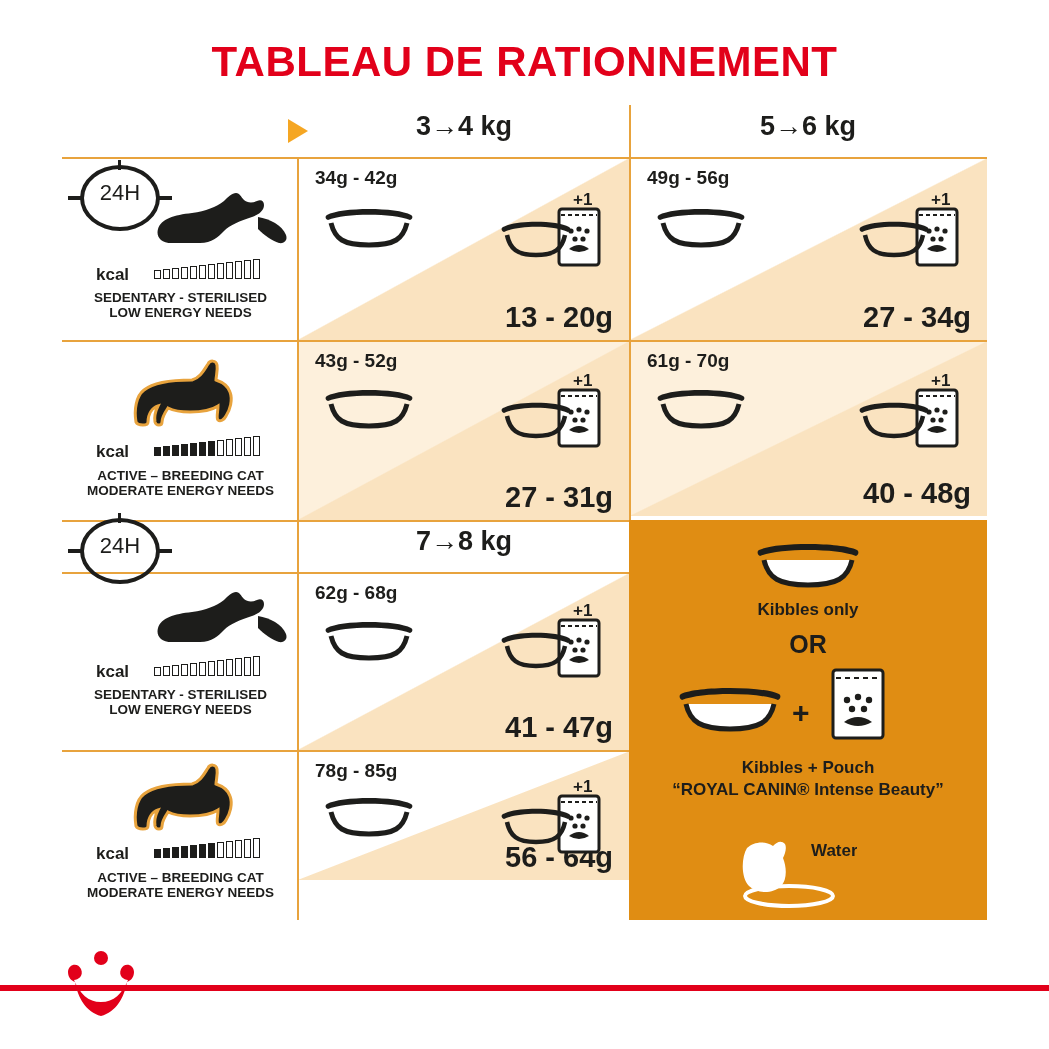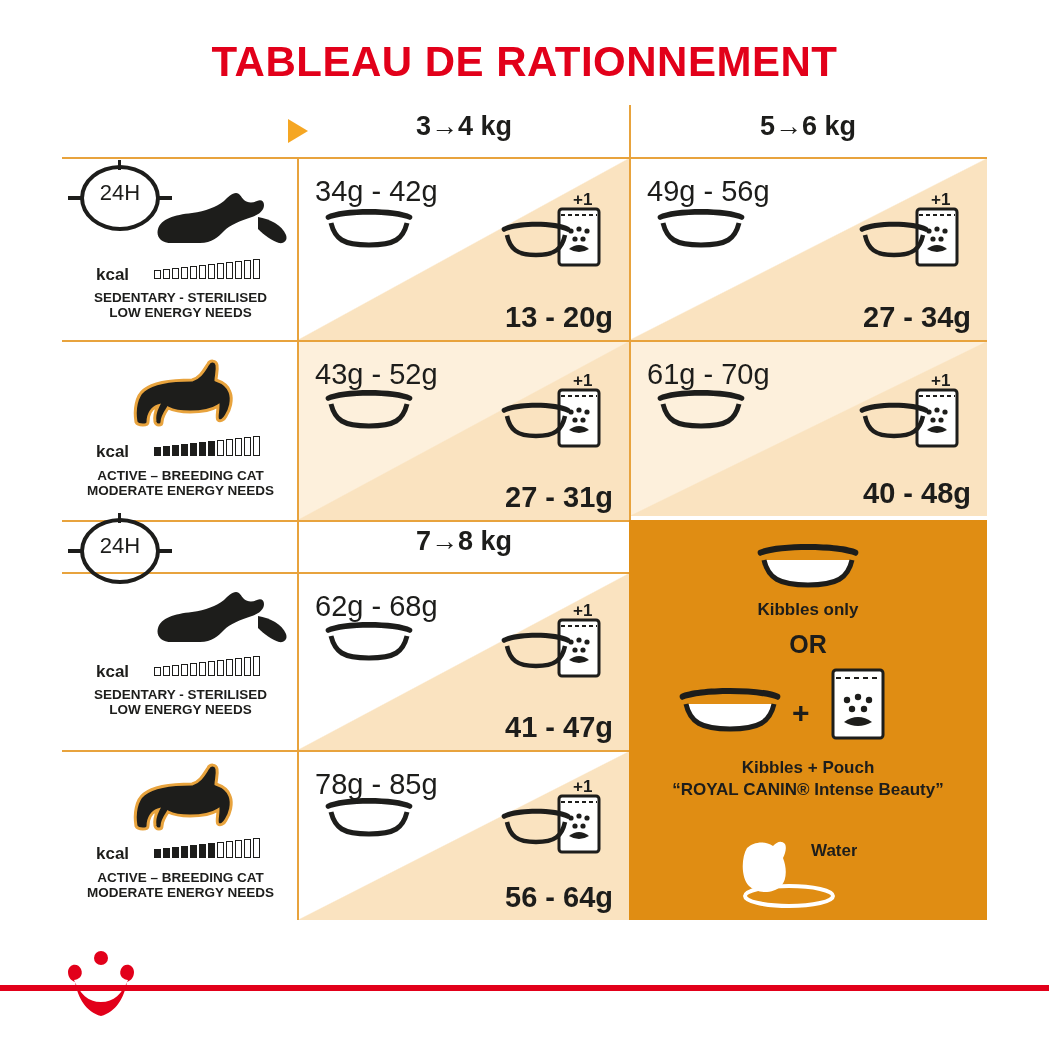--- a/index.html
+++ b/index.html
@@ -71,22 +71,22 @@
   .wedge{
     position:absolute;inset:0;
     background:linear-gradient(to bottom right, #ffffff 0%, #ffffff 49.6%, #fae3c0 50%, #fae3c0 100%);
   }
   .wedge2{
     position:absolute;inset:0;
     background:linear-gradient(to bottom right, #fdf0dc 0%, #fdf0dc 49.6%, #fae3c0 50%, #fae3c0 100%);
   }
 
   .amt-top{
-    position:absolute;left:16px;top:16px;
-    font-size:29px;font-weight:normal;white-space:nowrap;
+    position:absolute;left:16px;top:8px;
+    font-size:19px;font-weight:bold;white-space:nowrap;
   }
   .amt-bot{
     position:absolute;right:16px;bottom:6px;
     font-size:29px;font-weight:bold;white-space:nowrap;
   }
 
   
   .lcell{position:absolute;width:237px;}
   .clock{
     position:absolute;
@@ -446,21 +446,21 @@
           <i style="height:16px"></i>
           <i style="height:17px"></i>
         <i style="height:18px"></i>
           <i style="height:19px"></i>
           <i style="height:20px"></i>
       </div>
       <div class="lbl-txt" style="top:118px;">ACTIVE – BREEDING CAT</div>
       <div class="lbl-txt" style="top:133px;">MODERATE ENERGY NEEDS</div>
     </div>
 
-    <div class="cell" style="left:237px;top:647px;width:330px;height:168px;">
+    <div class="cell" style="left:237px;top:647px;width:330px;height:128px;">
       <div class="wedge"></div>
       <div class="amt-top">
         <span>78g - 85g</span>
       </div>
       <div class="amt-bot">
         <span>56 - 64g</span>
       </div>
       <div style="position:absolute;left:22px;top:40px;">
         <svg width="96" height="46" viewBox="0 0 96 46">
           <path fill="#1d1d1b" d="M6,12 C20,4 76,4 90,12 C92,13 92,16 89,17 C72,10 24,10 7,17 C4,16 4,13 6,12 Z"></path>

